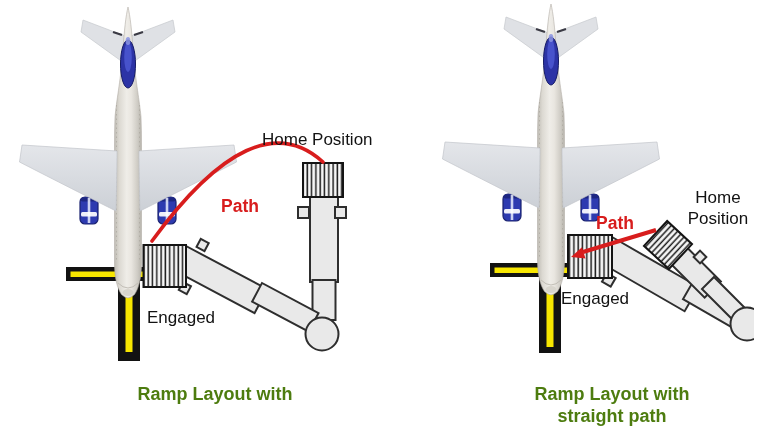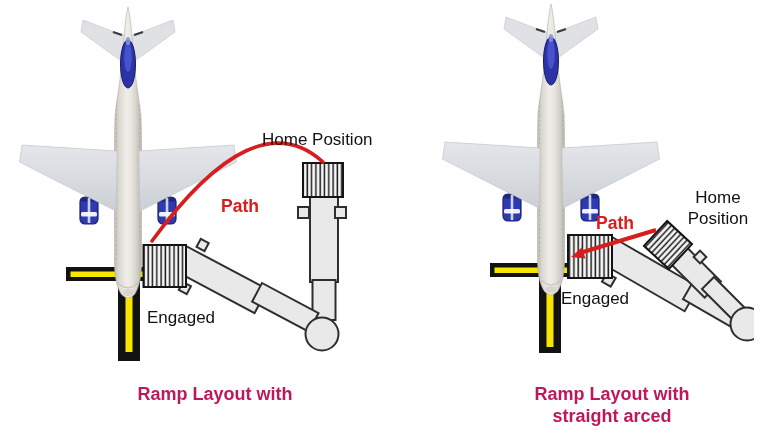--- a/index.html
+++ b/index.html
@@ -7,21 +7,21 @@
     --bridge-fill:#e9e9e9; --bridge-stroke:#2e2e2e; --engine-blue:#2d3ab0; --fin-blue:#2c33a6;
   }
   html,body{margin:0;padding:0;background:#fff;}
   .stage{position:relative;width:754px;height:436px;background:#fff;overflow:hidden;
          font-family:"Liberation Sans",sans-serif;color:#111;}
   .stage svg{position:absolute;left:0;top:0;}
   .label{position:absolute;font-size:17px;line-height:21px;color:#121212;}
   .nowrap{white-space:nowrap;}
   .center{text-align:center;}
   .path-label{color:var(--path-red);font-weight:700;font-size:17.5px;}
-  .caption{position:absolute;font-size:18px;line-height:22px;font-weight:700;text-align:center;color:#be185d;}
+  .caption{position:absolute;font-size:18px;line-height:22px;font-weight:700;text-align:center;color:#4d7c0f;}
   .stroke-red{stroke:var(--path-red);}
   .fill-red{fill:var(--path-red);}
   .fill-yellow{fill:var(--guide-yellow);}
   .fill-band{fill:var(--band-black);}
   .bridge{fill:var(--bridge-fill);stroke:var(--bridge-stroke);stroke-width:2;}
   .cabhatch{fill:url(#hatch);stroke:#141414;stroke-width:2;}
   .fill-engine{fill:var(--engine-blue);}
   .fill-fin{fill:var(--fin-blue);}
 </style>
 </head>
@@ -177,16 +177,16 @@
 </div>
 
 <div class="label center" style="left:678px;top:187px;width:80px;">Home Position</div>
 
 <div class="label path-label" style="left:596px;top:213px;">Path</div>
 
 <div class="label" style="left:561px;top:288px;">Engaged</div>
 
 <div class="caption" style="left:492px;top:383px;width:240px;">
   <span>Ramp Layout with</span><br>
-  <span>straight arced</span>
+  <span>straight path</span>
 </div>
 
 </div>
 
 </body></html>

